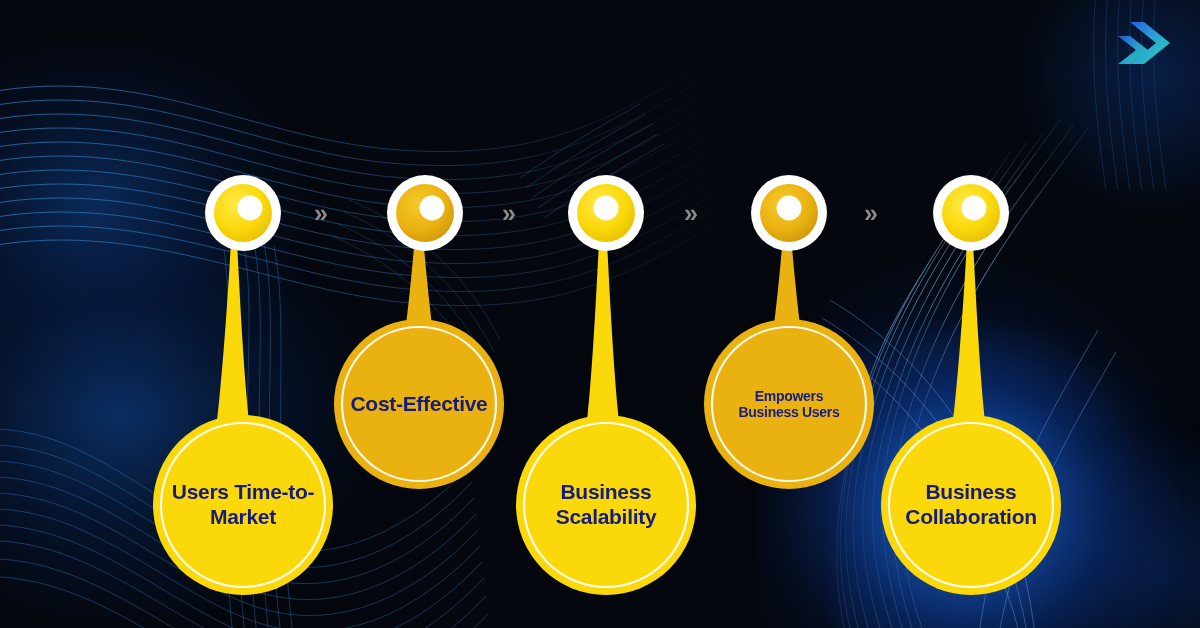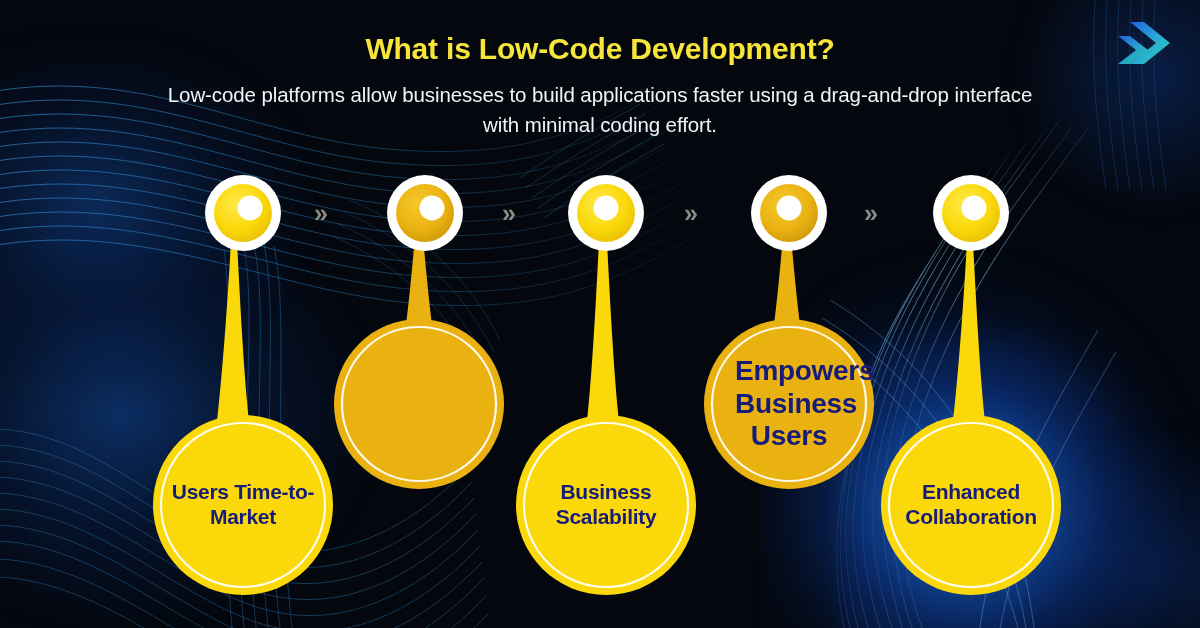--- a/index.html
+++ b/index.html
@@ -215,24 +215,20 @@
       <path d="M544,218 C584,190 624,166 664,144"></path>
     </g>
     <g fill="none" stroke="#2f8fd8" stroke-opacity="0.30" stroke-width="0.8">
       <path d="M350,200 C420,230 470,280 500,340"></path>
       <path d="M344,212 C414,242 464,292 494,352"></path>
       <path d="M338,224 C408,254 458,304 488,364"></path>
       <path d="M332,236 C402,266 452,316 482,376"></path>
     </g>
   </svg>
 
-  <div class="header">
-    <div class="title">What is Low-Code Development?</div>
-    <div class="subtitle">Low-code platforms allow businesses to build applications faster using a drag-and-drop interface with minimal coding effort.</div>
-  </div>
 
   <svg class="logo" viewBox="0 0 64 58">
     <path d="M16,8 L30,8 L56,29 L30,50 L16,50 L42,29 Z" fill="url(#logoGrad)"></path>
     <path d="M4,22 L16,22 L34,36 L16,50 L4,50 L22,36 Z" fill="url(#logoGrad)" opacity="0.95"></path>
   </svg>
 
   <svg class="nodes" viewBox="0 0 1200 628">
 
     <g>
       <path d="M232,222 C228,300 222,380 216,430 C214,452 252,452 250,430 C244,380 240,300 236,222 Z" fill="#fad80a"></path>
@@ -286,31 +282,34 @@
         <circle cx="974" cy="208" r="12.5" fill="#ffffff"></circle>
       </g>
     </g>
   </svg>
 
   <div class="nodes">
     <div class="bubble" style="left:153px; top:415px; width:180px; height:180px;">
       <div class="bubble-label" style="font-size:21px;">Users Time-to-Market</div>
     </div>
 
+    <div class="bubble" style="left:334px; top:319px; width:170px; height:170px;">
+      <div class="bubble-label" style="font-size:21px;">Cost-Effective</div>
+    </div>
 
     <div class="bubble" style="left:516px; top:415px; width:180px; height:180px;">
       <div class="bubble-label" style="font-size:21px;">Business Scalability</div>
     </div>
 
     <div class="bubble" style="left:704px; top:319px; width:170px; height:170px;">
-      <div class="bubble-label" style="font-size:28px; max-width:120px;">Empowers Business Users</div>
+      <div class="bubble-label" style="font-size:14px; max-width:120px;">Empowers Business Users</div>
     </div>
 
     <div class="bubble" style="left:881px; top:415px; width:180px; height:180px;">
-      <div class="bubble-label" style="font-size:21px;">Enhanced Collaboration</div>
+      <div class="bubble-label" style="font-size:21px;">Business Collaboration</div>
     </div>
   </div>
 
   <div class="chev" style="left:314px; top:201px;">»</div>
   <div class="chev" style="left:502px; top:201px;">»</div>
   <div class="chev" style="left:684px; top:201px;">»</div>
   <div class="chev" style="left:864px; top:201px;">»</div>
 
 </div>
 

